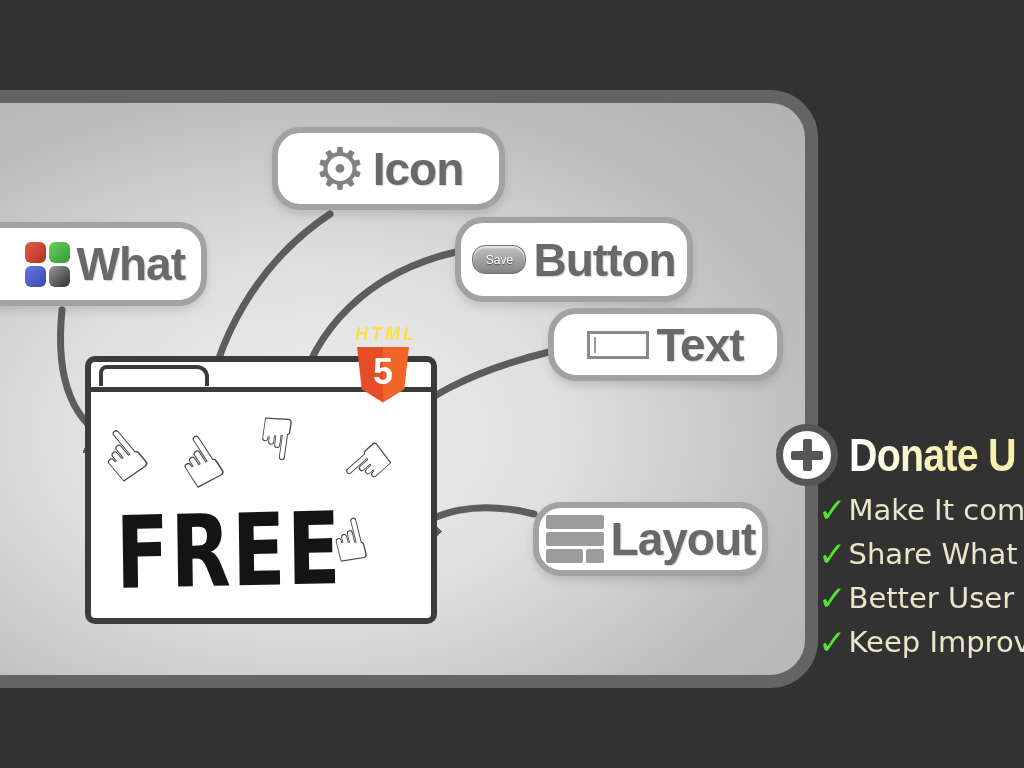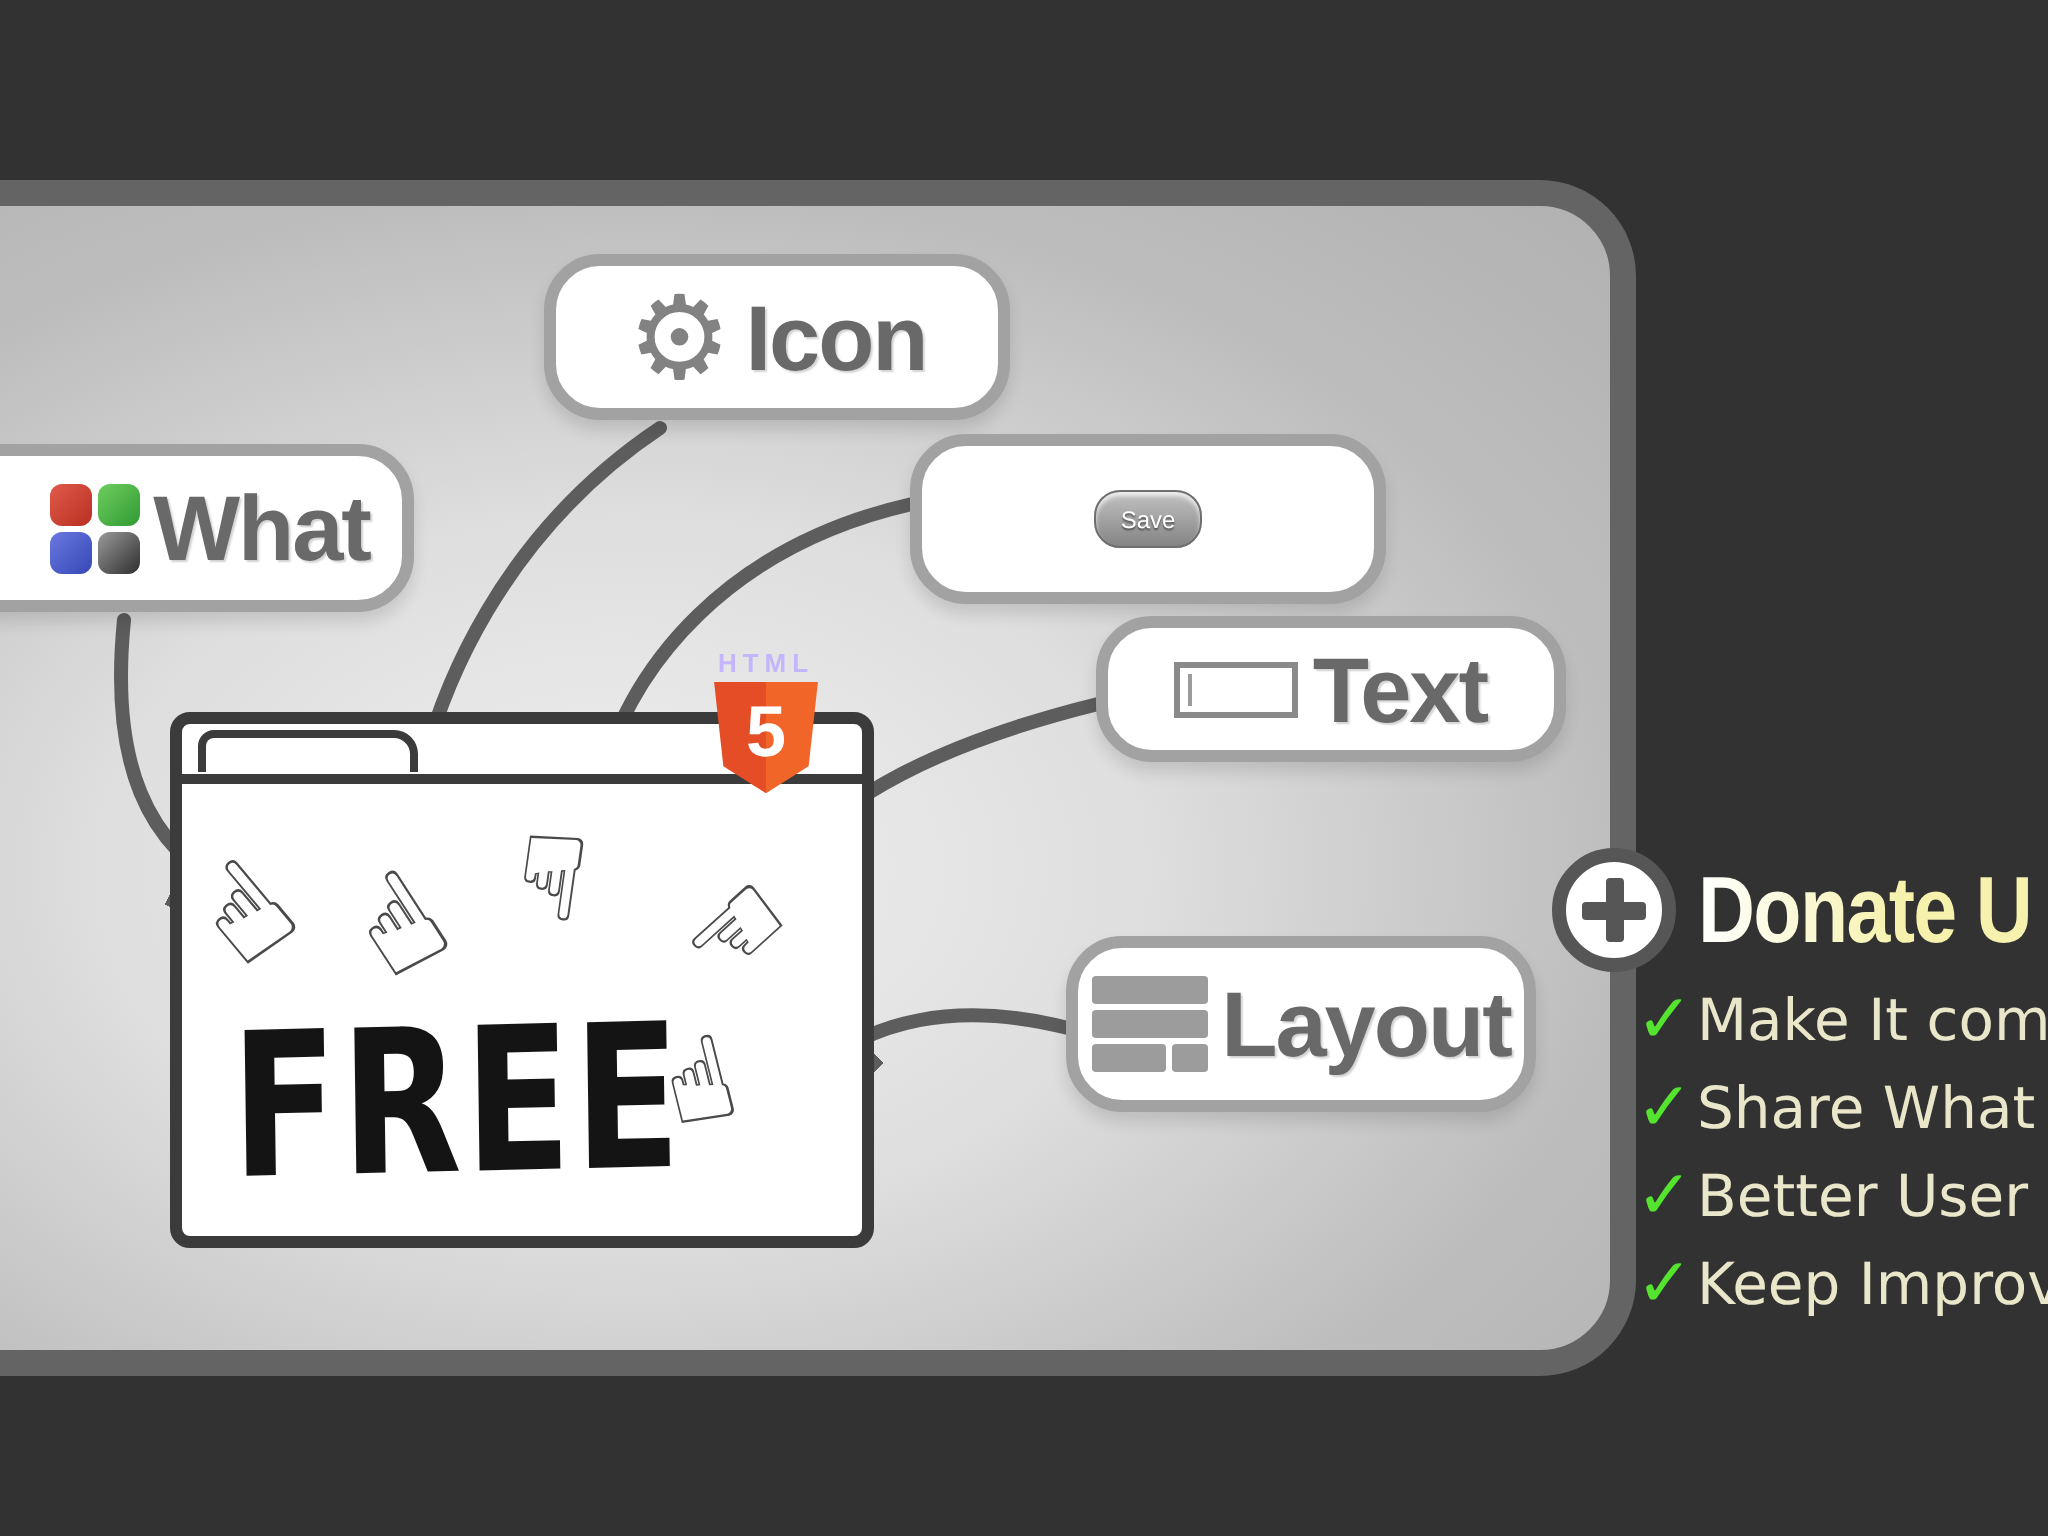--- a/index.html
+++ b/index.html
@@ -25,21 +25,21 @@
   }
   .pill .label{
     font-weight:bold;font-size:46px;color:#696969;letter-spacing:-1px;
     text-shadow:1px 1px 1px rgba(0,0,0,.18);line-height:1;
     font-family:"Liberation Sans",sans-serif;
   }
   #pill-icon  {left:272px;top:127px;width:233px;height:83px;}
   #pill-color {left:-28px;top:222px;width:235px;height:84px;justify-content:flex-end;padding-right:16px;}
   #pill-button{left:455px;top:217px;width:238px;height:85px;}
   #pill-text  {left:548px;top:308px;width:235px;height:73px;}
-  #pill-layout{left:533px;top:468px;width:235px;height:88px;}
+  #pill-layout{left:533px;top:502px;width:235px;height:74px;}
   
   .gear-glyph{font-size:58px;line-height:1;color:#828282;font-family:"DejaVu Sans",sans-serif;}
   .color-grid{display:grid;grid-template-columns:21px 21px;grid-template-rows:21px 21px;gap:3px;}
   .color-grid div{border-radius:6px;}
   .cg-red  {background:linear-gradient(135deg,#e05a4b,#b93020);}
   .cg-green{background:linear-gradient(135deg,#6fce5f,#2f9a33);}
   .cg-blue {background:linear-gradient(135deg,#6a79e0,#3647b5);}
   .cg-dark {background:linear-gradient(135deg,#9a9a9a,#2e2e2e);}
   .save-btn{
     width:52px;height:27px;border-radius:13px;border:1px solid #6f6f6f;
@@ -77,22 +77,23 @@
     position:absolute;font-family:"DejaVu Sans",sans-serif;color:#4a4a4a;line-height:1;
   }
   #hand1{left:103px;top:424px;font-size:66px;transform:rotate(-40deg);}
   #hand2{left:180px;top:430px;font-size:66px;transform:rotate(-33deg);}
   #hand3{left:258px;top:410px;font-size:58px;transform:rotate(8deg);}
   #hand4{left:342px;top:436px;font-size:58px;transform:rotate(-42deg);}
   #hand5{left:332px;top:512px;font-size:58px;transform:rotate(-14deg);}
   
   #html5-badge{position:absolute;left:355px;top:324px;width:56px;text-align:center;}
   #html5-badge .word{
-    font-weight:bold;font-size:13px;letter-spacing:3px;color:#c4b5fd;line-height:1.2;
+    font-weight:bold;font-size:18px;letter-spacing:3px;color:#fde047;line-height:1.2;
     font-family:"Liberation Sans",sans-serif;
+    font-style:italic;
   }
   #html5-badge .shield{
     width:52px;height:56px;margin:1px auto 0;
     clip-path:polygon(0 0,100% 0,91% 76%,50% 100%,9% 76%);
     background:linear-gradient(90deg,#e44d26 50%,#f16529 50%);
     display:flex;align-items:center;justify-content:center;
   }
   #html5-badge .five{color:#ffffff;font-size:36px;font-weight:bold;line-height:1;margin-top:-6px;
     font-family:"Liberation Sans",sans-serif;}
   
@@ -153,20 +154,21 @@
     <span class="label">What</span>
   </div>
 
   <div class="pill" id="pill-icon">
     <span class="gear-glyph">⚙</span>
     <span class="label">Icon</span>
   </div>
 
   <div class="pill" id="pill-button">
     <span class="save-btn">Save</span>
+    <span class="label">Button</span>
   </div>
 
   <div class="pill" id="pill-text">
     <span class="input-box">
         <span class="caret"></span>
       </span>
     <span class="label">Text</span>
   </div>
 
   <div class="pill" id="pill-layout">

